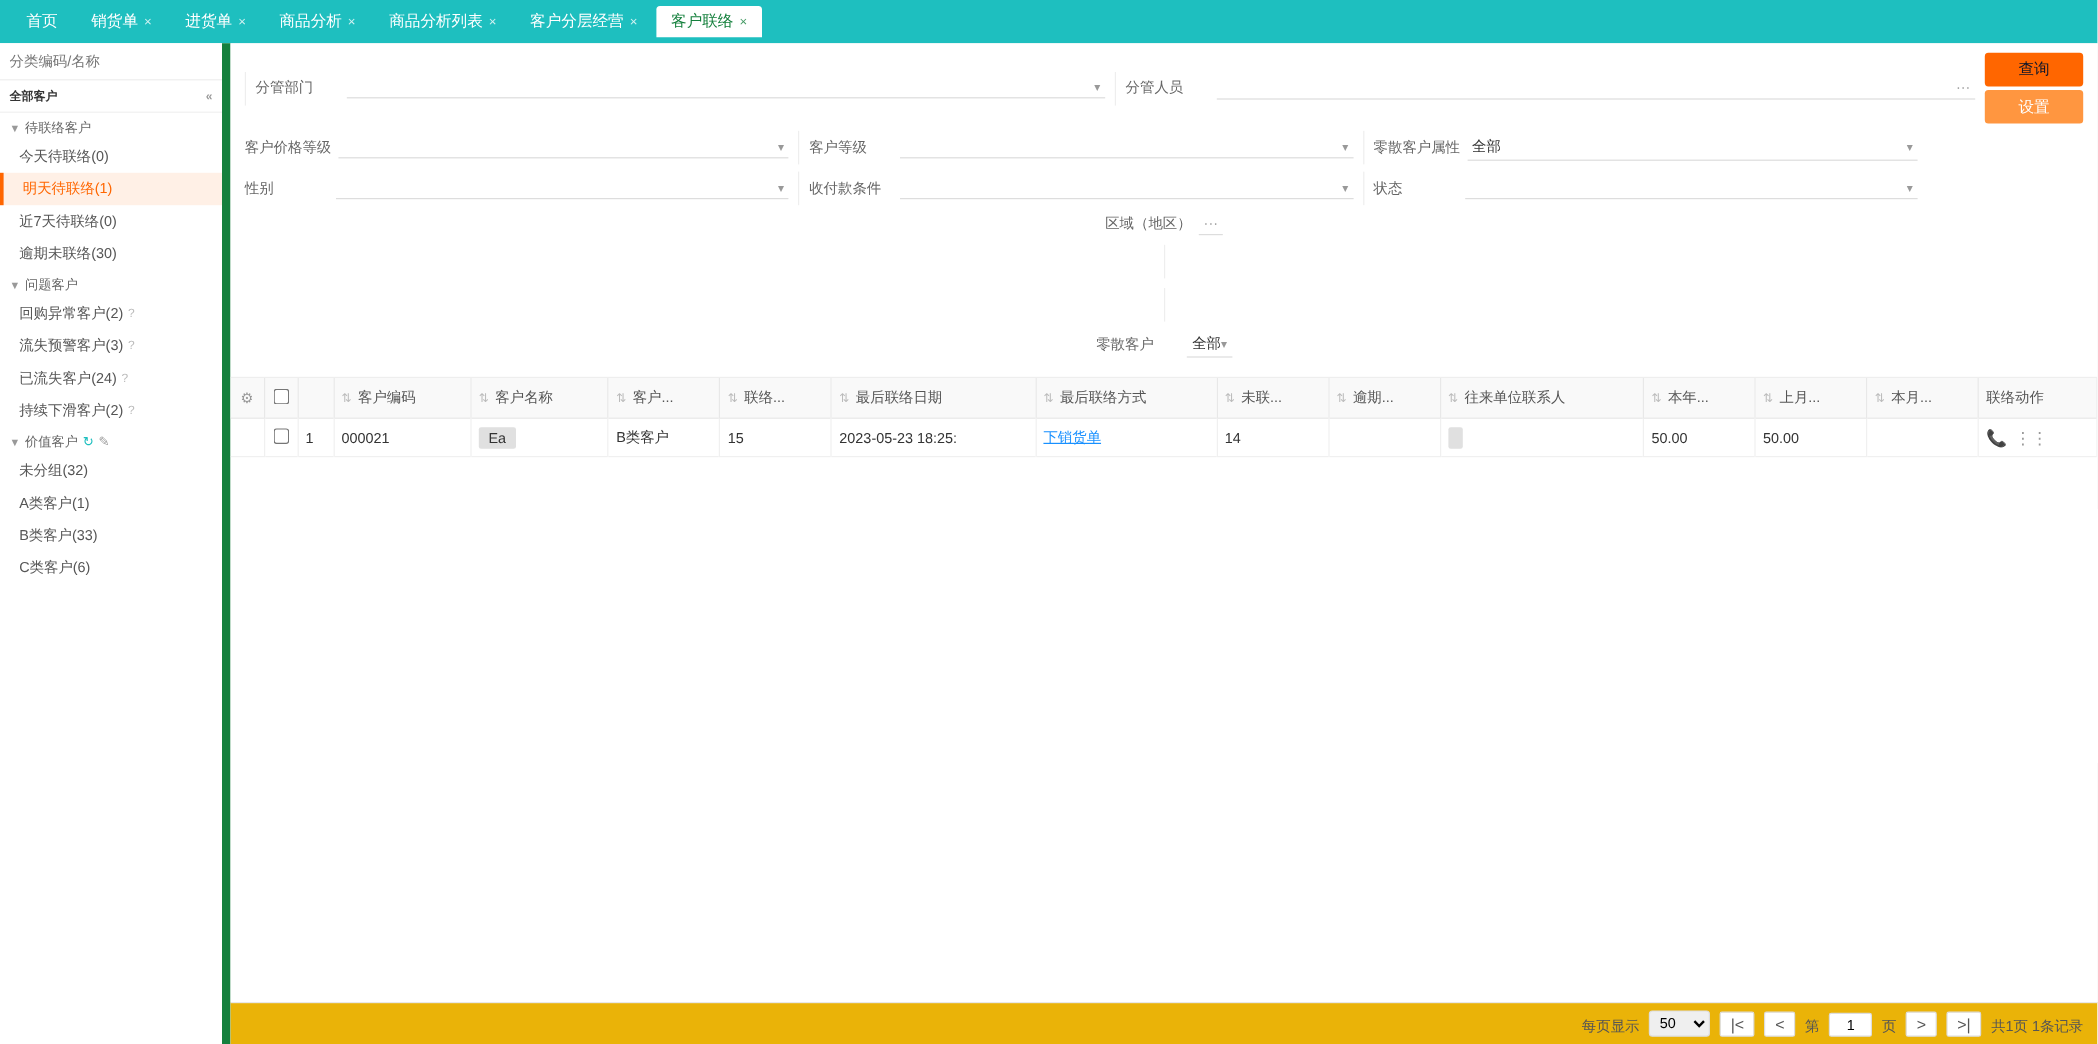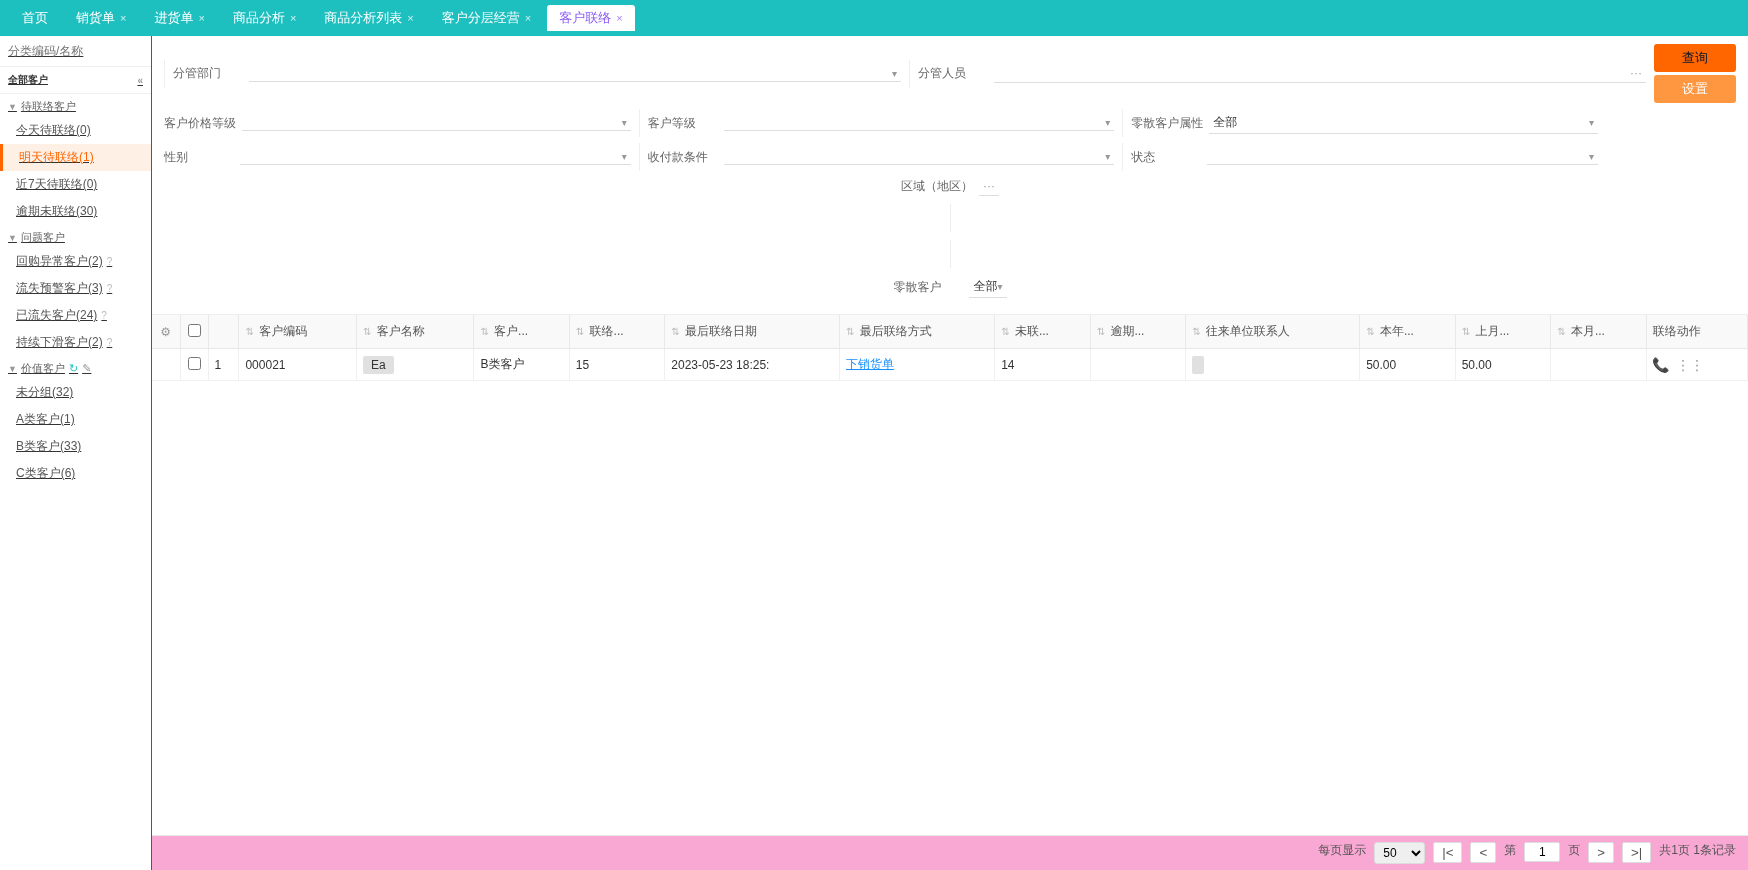--- a/index.html
+++ b/index.html
@@ -15,37 +15,36 @@
       gap: 4px;
     }
     .nav-item {
       color: #fff;
       padding: 4px 12px;
       cursor: pointer;
       font-size: 13px;
       border-radius: 3px 3px 0 0;
       white-space: nowrap;
     }
-    .nav-item.active { background: #fff; color: #8b5cf6; }
+    .nav-item.active { background: #fff; color: #15803d; }
     .nav-item .close-x { margin-left: 5px; font-size: 11px; opacity: 0.8; }
 
     
     .main-layout {
       display: flex;
       height: calc(100vh - 36px);
     }
 
     
     .sidebar {
-      width: 152px;
+      width: 192px;
       background: #fff;
-      border-right: 1px solid #15803d;
+      border-right: 7px solid #15803d;
       overflow-y: auto;
       flex-shrink: 0;
-      text-decoration: underline;
     }
     .sidebar-search {
       display: flex;
       align-items: center;
       padding: 8px;
       border-bottom: 1px solid #eee;
       gap: 4px;
     }
     .sidebar-search input {
       flex: 1;
@@ -252,25 +251,25 @@
       color: #333;
       border-right: 1px solid #f0f0f0;
       white-space: nowrap;
     }
     .link-text { color: #1890ff; cursor: pointer; text-decoration: underline; }
     .action-icons { display: flex; gap: 6px; align-items: center; }
     .action-icon { color: #999; cursor: pointer; font-size: 14px; }
 
     
     .table-footer {
-      background: #f9a8d4;
+      background: #eab308;
       border-top: 1px solid #e8e8e8;
       padding: 6px 12px;
       display: flex;
-      align-items: flex-start;
+      align-items: flex-end;
       justify-content: flex-end;
       gap: 8px;
       font-size: 12px;
       color: #555;
     }
     .page-select {
       border: 1px solid #ddd;
       border-radius: 3px;
       padding: 2px 4px;
       font-size: 12px;

